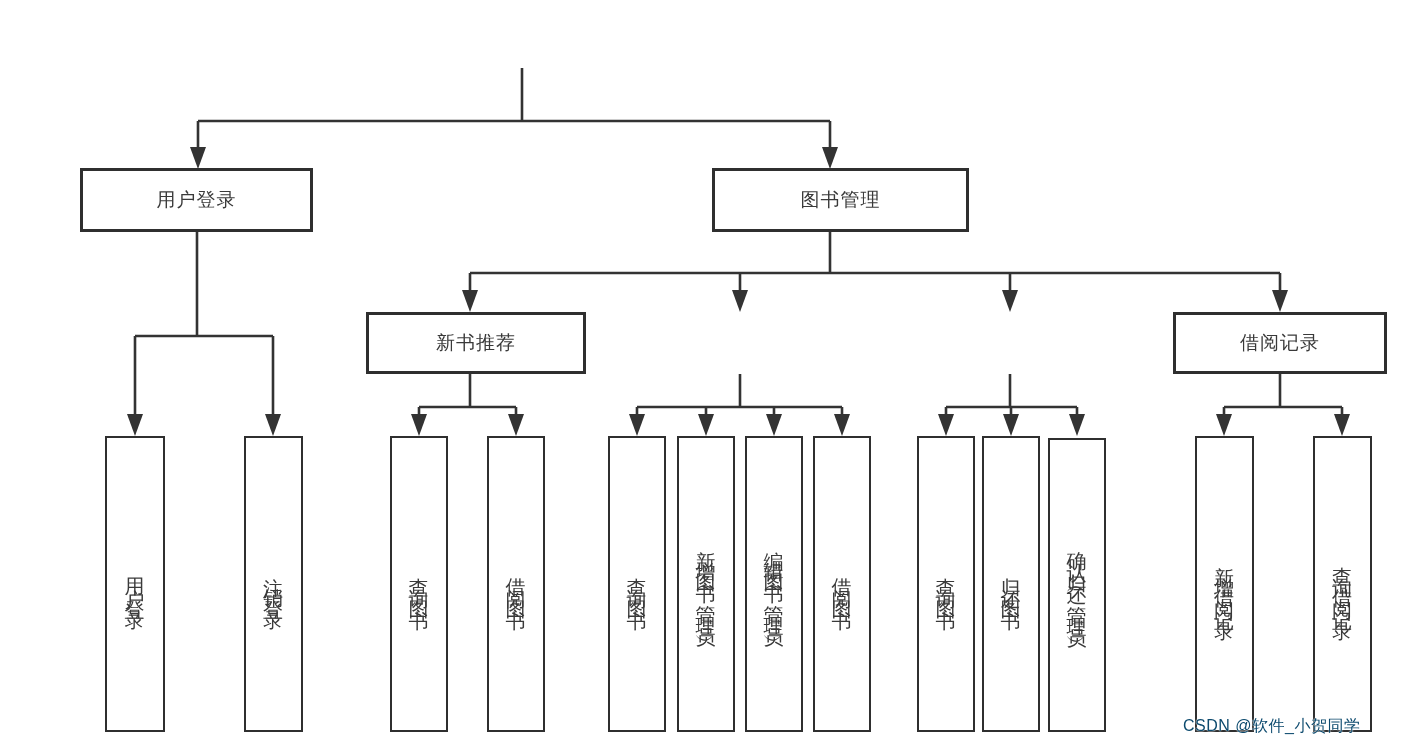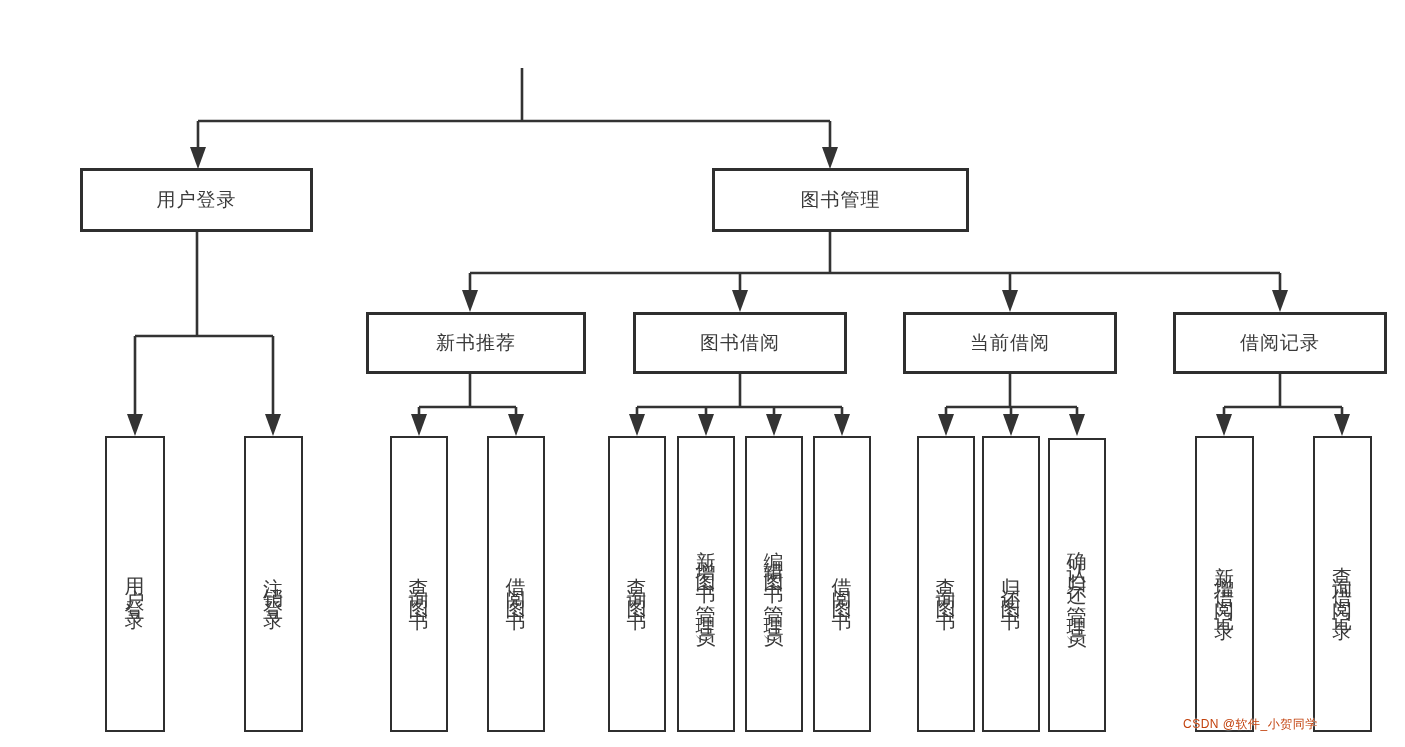--- a/index.html
+++ b/index.html
@@ -50,22 +50,22 @@
     writing-mode: vertical-rl;
     text-orientation: upright;
     letter-spacing: 11px;
     font-size: 20px;
     line-height: 1;
   }
   .watermark {
     position: absolute;
     left: 1183px;
     top: 716px;
-    font-size: 12px;
-    color: #c2410c;
+    font-size: 16px;
+    color: #0c4a6e;
     letter-spacing: 0.5px;
     text-shadow: 0 0 2px #ffffff, 0 0 1px #ffffff;
     z-index: 5;
     white-space: nowrap;
   }
 </style>
 </head>
 <body>
 
 <div class="stage">
@@ -117,26 +117,20 @@
   <div class="box" style="left:80px; top:168px; width:233px; height:64px;">
     <span>用户登录</span>
   </div>
   <div class="box" style="left:712px; top:168px; width:257px; height:64px;">
     <span>图书管理</span>
   </div>
 
   <div class="box" style="left:360px; top:312px; width:220px; height:62px;margin-left:6px;">
     <span>新书推荐</span>
   </div>
-  <div class="box" style="left:633px; top:312px; width:214px; height:62px;">
-    <span>图书借阅</span>
-  </div>
-  <div class="box" style="left:903px; top:312px; width:214px; height:62px;">
-    <span>当前借阅</span>
-  </div>
   <div class="box" style="left:1173px; top:312px; width:214px; height:62px;">
     <span>借阅记录</span>
   </div>
 
   <div class="box leaf" style="left:105px; top:436px; width:60px; height:296px;">
     <span class="vtext">用户登录</span>
   </div>
   <div class="box leaf" style="left:244px; top:436px; width:59px; height:296px;">
     <span class="vtext">注销登录</span>
   </div>

